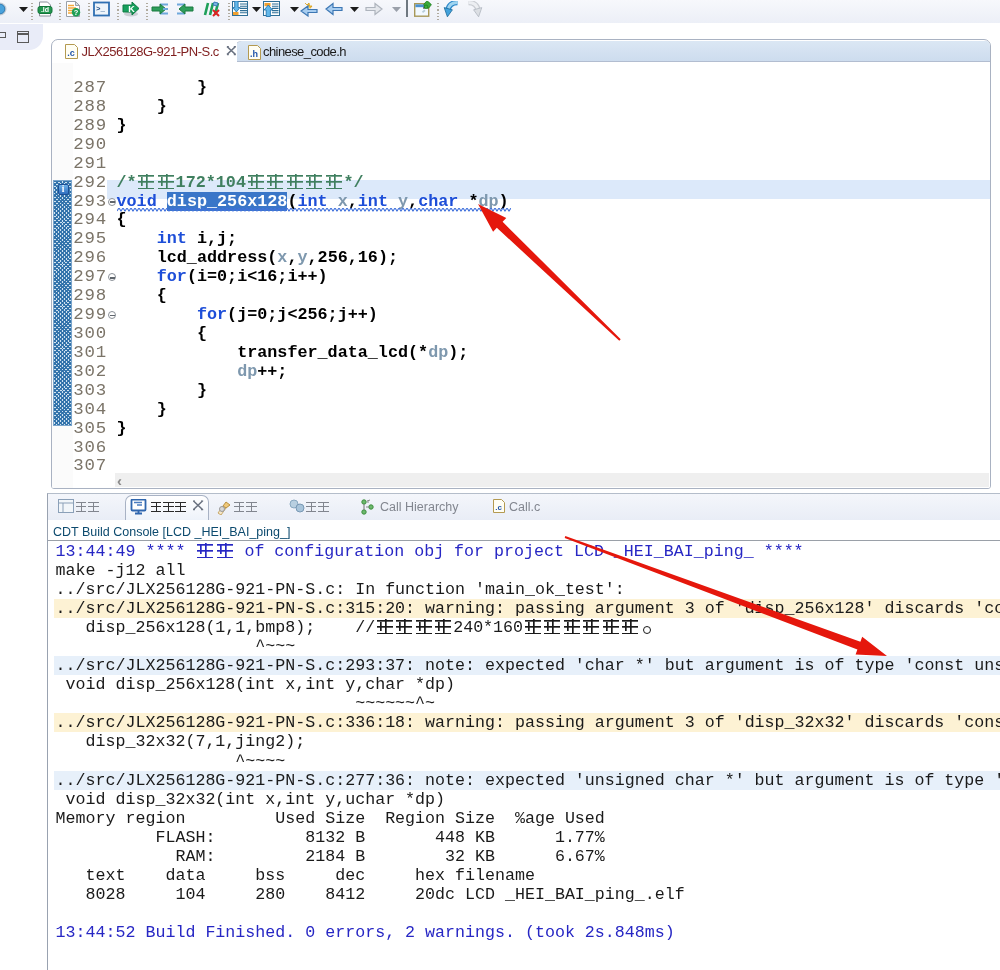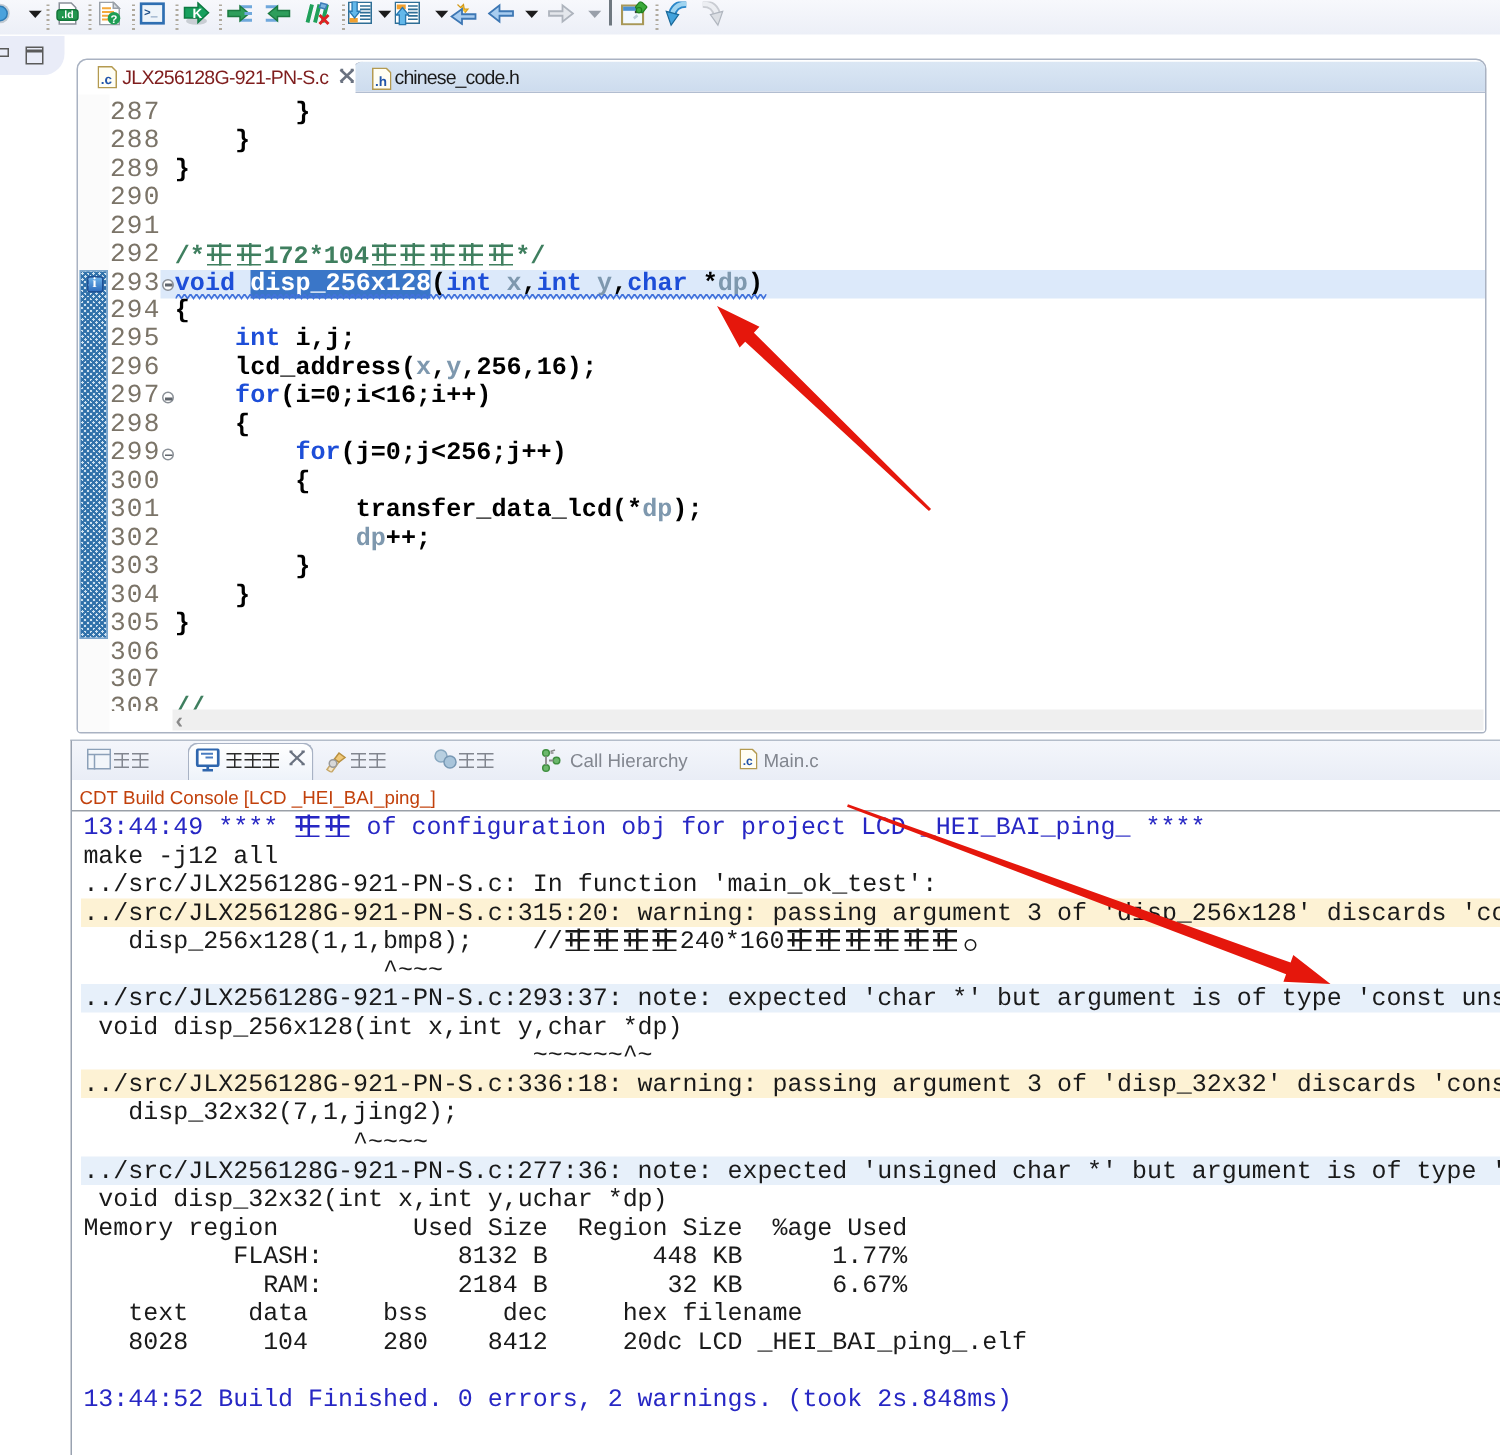--- a/index.html
+++ b/index.html
@@ -55,21 +55,21 @@
 #edtabs .t2txt { position:absolute; left:211px; top:4px; font-size:13px; letter-spacing:-0.58px; color:#1a1a1a; }
 .fico { position:absolute; width:13px; height:15px; }
 .xclose { position:absolute; left:169px; top:5px; width:11px; height:11px; }
 #edbody { position:absolute; left:0; top:23px; right:0; bottom:0; background:#fff; }
 #mbar { position:absolute; left:0; top:0; width:21px; bottom:0; background:#fbfbfb; }
 #hatch { position:absolute; left:1px; top:116.8px; width:19px; height:246px;
   background:repeating-linear-gradient(45deg,rgba(44,110,168,.92) 0 1.4px,rgba(0,0,0,0) 1.4px 2.7px),repeating-linear-gradient(-45deg,rgba(44,110,168,.92) 0 1.4px,rgba(0,0,0,0) 1.4px 2.7px),#cfe2f0; border:1px solid #7aa5cc; }
 #iinfo { position:absolute; left:5.5px; top:120.5px; width:11px; height:11px; background:linear-gradient(#6db1e8,#2f6fc0);
   border:1px solid #1d4f94; border-radius:2px; color:#fff; font-size:9.5px; font-weight:bold; text-align:center; line-height:9.5px; font-family:"Liberation Serif",serif; }
 #codewrap { position:absolute; left:0; top:0; right:0; bottom:14.5px; overflow:hidden; }
-#code { position:absolute; left:0; top:4px; width:100%;
+#code { position:absolute; left:0; top:16px; width:100%;
   font-family:"Liberation Mono",monospace; font-size:16.75px; font-weight:bold; white-space:pre; }
 .crow { height:18.93px; line-height:18.93px; position:relative; }
 .ln { position:absolute; left:20px; width:35px; text-align:right; color:#7b7468; font-weight:normal; font-size:17.4px; letter-spacing:0.8px; }
 .fc { position:absolute; left:55px; width:9px; height:100%; }
 .fold { position:absolute; left:1px; top:5px; width:8px; height:8px; border:1px solid #8a9097; border-radius:50%; background:#fff; }
 .fold::before { content:""; position:absolute; left:1.2px; top:2.9px; width:4.6px; height:1.4px; background:#5f656c; }
 .ct { position:absolute; left:64.5px; color:#000; }
 .crow.cur .ct { background:transparent; }
 .curband { position:absolute; left:55px; right:0; height:19px; background:#dce9fa; }
 .k { color:#1d4ed8; }
@@ -83,21 +83,21 @@
 
 
 #bot { position:absolute; left:47px; top:493px; width:953px; height:611px; background:#fff;
   border-left:1px solid #99a2b0; border-top:1px solid #b4bdca;text-decoration:underline; }
 #bottabs { position:absolute; left:0; top:0; width:100%; height:26px;
   background:linear-gradient(#f4f6fb,#e9edf6); }
 #btsel { position:absolute; left:77px; top:1px; width:84px; height:25px; background:linear-gradient(#ffffff,#eef3fa);
   border:1px solid #a8b2c4; border-bottom:none; border-radius:7px 7px 0 0; }
 .btt { position:absolute; top:6px; font-size:12.5px; color:#82868f; }
 .btt.on { color:#2a2a2a; }
-#conlabel { position:absolute; left:5px; top:31px; font-size:12.5px; color:#c2410c; }
+#conlabel { position:absolute; left:5px; top:31px; font-size:12.5px; color:#0c4a6e; }
 #conline { position:absolute; left:0; right:0; top:46px; height:1px; background:#9aa0a8; }
 #conout { position:absolute; left:0; top:48px; font-family:"Liberation Mono",monospace; font-size:16.65px;
   color:#1a1a1a; white-space:pre; width:100%; }
 .cl { height:19.05px; line-height:19.05px; margin-left:6px; padding-left:1.6px; }
 .cl.b { color:#2727c4; }
 .cl.wband { background:#fdf2d4; }
 .cl.nband { background:#e7f0fa; }
 .bico { position:absolute; top:5px; }
 </style></head>
 <body>
@@ -301,21 +301,21 @@
           <circle cx="5" cy="13" r="2.2"></circle>
         </g>
         <path d="M5 5v6M7 8h3" stroke="#888" stroke-width="1.2"></path>
         <path d="M8 2l3-1M8 3h2" stroke="#888"></path>
       </svg>
     <span class="btt" style="left:332px">Call Hierarchy</span>
     <svg class="bico" style="left:445px" width="12" height="14">
         <path d="M0.5 0.5h8l3 3v10h-11z" fill="#fffef4" stroke="#b49a50"></path>
         <text x="5.5" y="11" font-size="8" font-weight="bold" fill="#2255aa" text-anchor="middle" font-family="Liberation Sans">.c</text>
       </svg>
-    <span class="btt" style="left:461px">Main.c</span>
+    <span class="btt" style="left:461px">Call.c</span>
   </div>
   <div id="conlabel">CDT Build Console [LCD _HEI_BAI_ping_]</div>
   <div id="conline"></div>
   <div id="conout"><div class="cl b">13:44:49 **** <i class="z"></i><i class="z"></i> of configuration obj for project LCD _HEI_BAI_ping_ ****</div><div class="cl">make -j12 all</div><div class="cl">../src/JLX256128G-921-PN-S.c: In function 'main_ok_test':</div><div class="cl wband">../src/JLX256128G-921-PN-S.c:315:20: warning: passing argument 3 of 'disp_256x128' discards 'const' qualifier from pointer target</div><div class="cl">   disp_256x128(1,1,bmp8);    //<i class="z"></i><i class="z"></i><i class="z"></i><i class="z"></i>240*160<i class="z"></i><i class="z"></i><i class="z"></i><i class="z"></i><i class="z"></i><i class="z"></i><i class="zj"></i></div><div class="cl">                    ^~~~</div><div class="cl nband">../src/JLX256128G-921-PN-S.c:293:37: note: expected 'char *' but argument is of type 'const unsigned char *'</div><div class="cl"> void disp_256x128(int x,int y,char *dp)</div><div class="cl">                              ~~~~~~^~</div><div class="cl wband">../src/JLX256128G-921-PN-S.c:336:18: warning: passing argument 3 of 'disp_32x32' discards 'const' qualifier from pointer target t</div><div class="cl">   disp_32x32(7,1,jing2);</div><div class="cl">                  ^~~~~</div><div class="cl nband">../src/JLX256128G-921-PN-S.c:277:36: note: expected 'unsigned char *' but argument is of type 'const unsigned char (*)[16]'</div><div class="cl"> void disp_32x32(int x,int y,uchar *dp)</div><div class="cl">Memory region         Used Size  Region Size  %age Used</div><div class="cl">          FLASH:         8132 B       448 KB      1.77%</div><div class="cl">            RAM:         2184 B        32 KB      6.67%</div><div class="cl">   text    data     bss     dec     hex filename</div><div class="cl">   8028     104     280    8412     20dc LCD _HEI_BAI_ping_.elf</div><div class="cl"></div><div class="cl b">13:44:52 Build Finished. 0 errors, 2 warnings. (took 2s.848ms)</div></div>
 </div>
 
 <svg style="position:absolute;left:0;top:0;pointer-events:none" width="1000" height="970">
   <polygon points="478,204 506.3,217.9 502.6,221.8 620.7,339.3 619.3,340.7 496.8,227.8 493.1,231.7" fill="#e5170c"></polygon>
   <polygon points="887,656 862.2,636.7 860.4,641.7 565.3,536.1 564.7,537.9 857.4,649.5 855.6,654.5" fill="#e5170c"></polygon>
 </svg>

